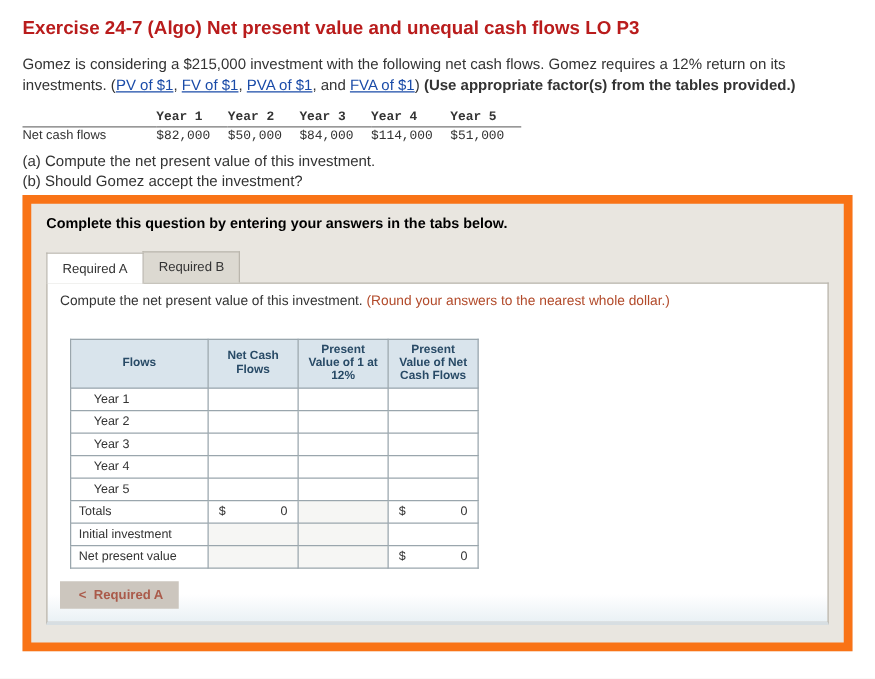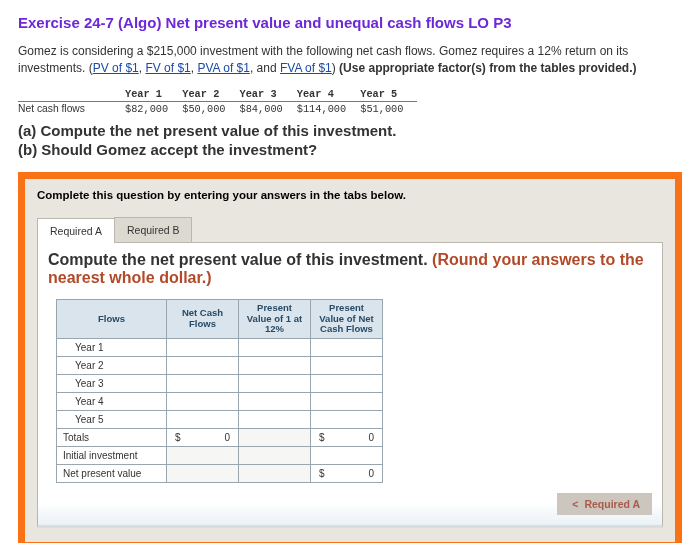--- a/index.html
+++ b/index.html
@@ -9,21 +9,21 @@
       width: 700px;
       height: 543px;
       overflow: hidden;
       font-size: 11px;
       color: #333;
     }
     .container { padding: 14px 18px; }
     .title {
       font-size: 15px;
       font-weight: bold;
-      color: #6d28d9;
+      color: #b91c1c;
       margin-bottom: 12px;
     }
     .intro {
       font-size: 12px;
       line-height: 1.4;
       margin-bottom: 10px;
     }
     .intro a { color: #1a4ba8; text-decoration: underline; }
     .intro b { font-weight: bold; }
 
@@ -34,21 +34,21 @@
       font-family: "Courier New", monospace;
     }
     .cashflows-table th, .cashflows-table td {
       padding: 1px 14px 1px 0;
       text-align: left;
       white-space: nowrap;
     }
     .cashflows-table td.label { font-family: Arial, sans-serif; padding-right: 40px; }
     .cf-head { border-bottom: 1px solid #777; }
 
-    .questions { font-size: 15px; margin-bottom: 14px; font-weight: bold; }
+    .questions { font-size: 12px; margin-bottom: 4px; }
     .questions div { margin-bottom: 2px; }
 
     .panel {
       background: #e9e6e0;
       border: 7px solid #f97316;
       padding: 10px 12px 14px 12px;
     }
     .panel-instruct {
       font-weight: bold;
       font-size: 11.5px;
@@ -73,23 +73,22 @@
     }
     .tab-body {
       background: #fff;
       border: 1px solid #bab6ad;
       padding: 8px 10px 10px 10px;
       border-bottom-color: #d7dee2;
       border-bottom-width: 3px;
       background: linear-gradient(#fff 0%, #fff 92%, #eaf1f5 100%);
     }
     .subinstr {
-      font-size: 16px;
-      margin-bottom: 12px;
-      font-weight: bold;
+      font-size: 11px;
+      margin-bottom: 24px;
     }
     .subinstr .round { color: #b24a2a; }
 
     table.worksheet {
       border-collapse: collapse;
       font-size: 10px;
       margin-left: 8px;
     }
     table.worksheet th, table.worksheet td {
       border: 1px solid #9aa6ad;
@@ -112,21 +111,21 @@
       width: 110px;
     }
     table.worksheet td.row-label.outdent { padding-left: 6px; margin-left: 46px; }
     table.worksheet td.val { width: 72px; min-width: 64px; }
     table.worksheet td.cur::before { content: "$"; float: left; margin-left: 2px; color:#333; }
     table.worksheet td.cur { text-align: right; padding-right: 8px; }
     table.worksheet td.noentry { background: #f6f6f4; }
 
     .nav-row {
       display: flex;
-      justify-content: flex-end;
+      justify-content: space-between;
       margin-top: 10px;
     }
     .nav-btn {
       padding: 5px 12px;
       font-size: 10.5px;
       color: #fff;
       background: #8a2f2f;
       border: none;
       font-weight: bold;
       cursor: pointer;

